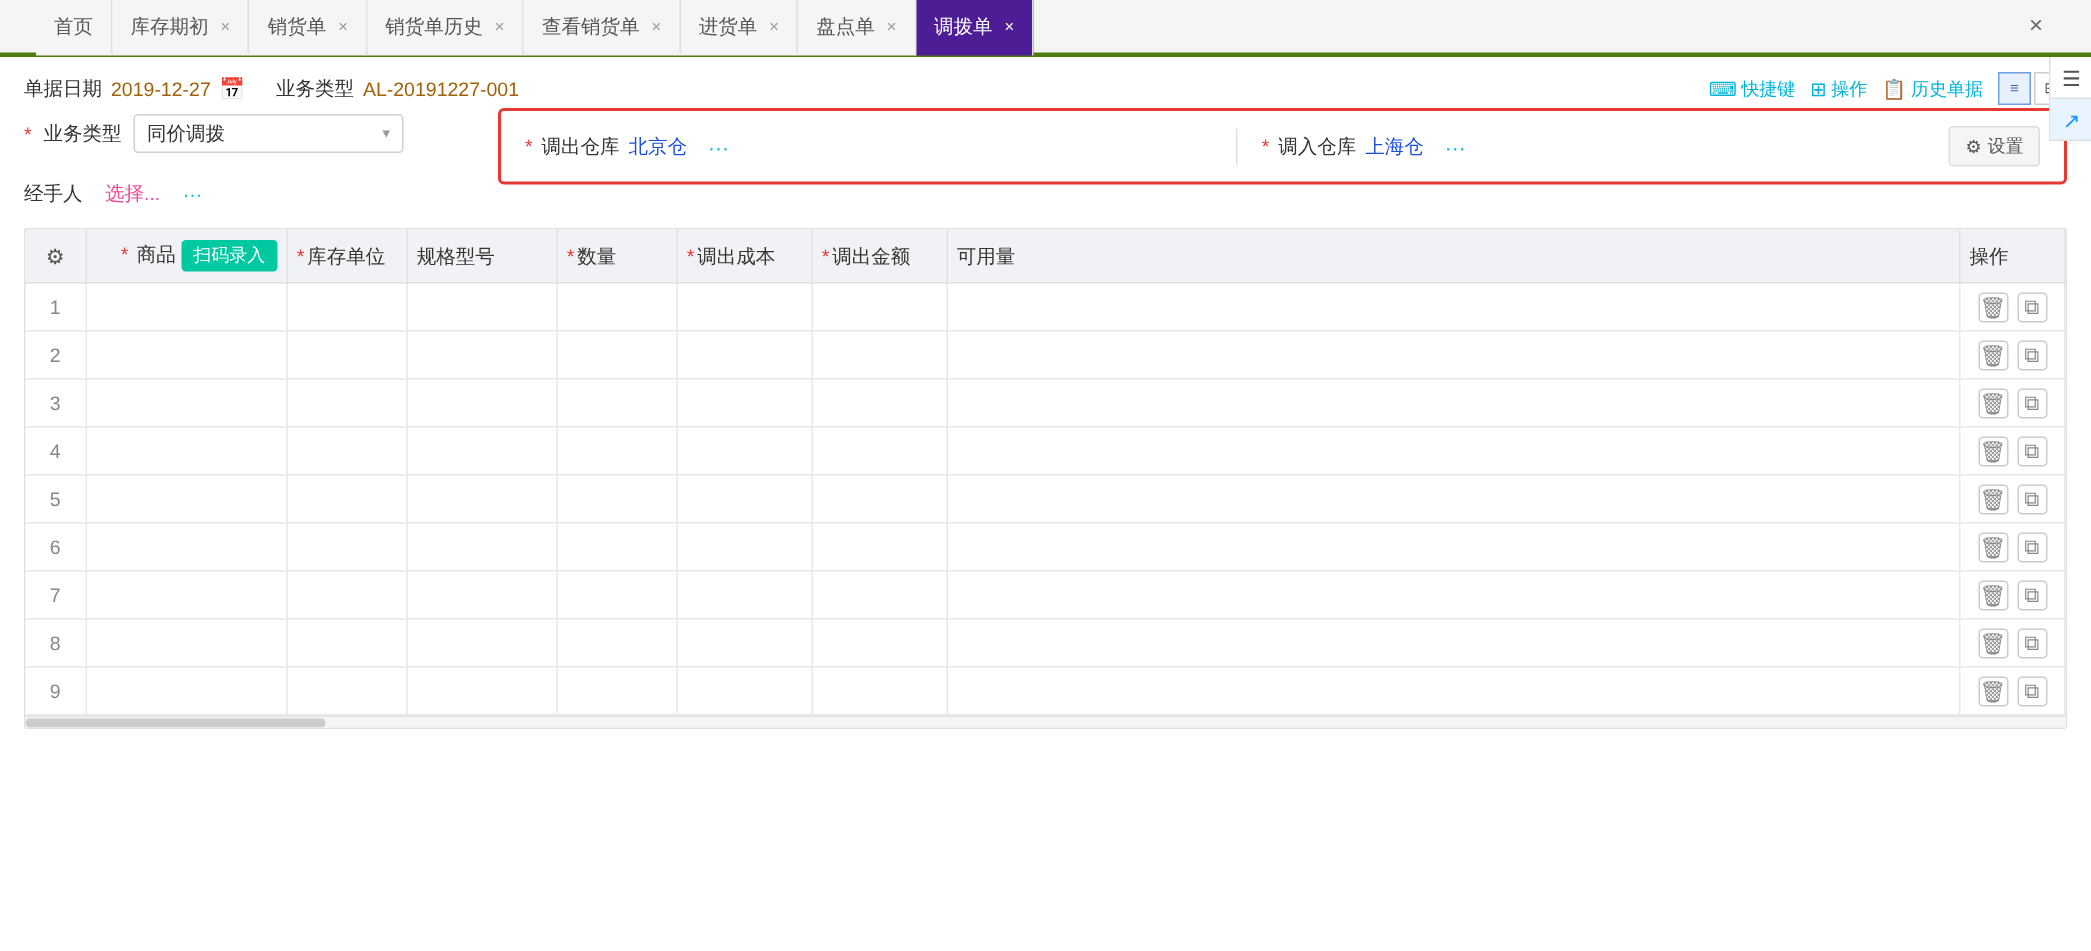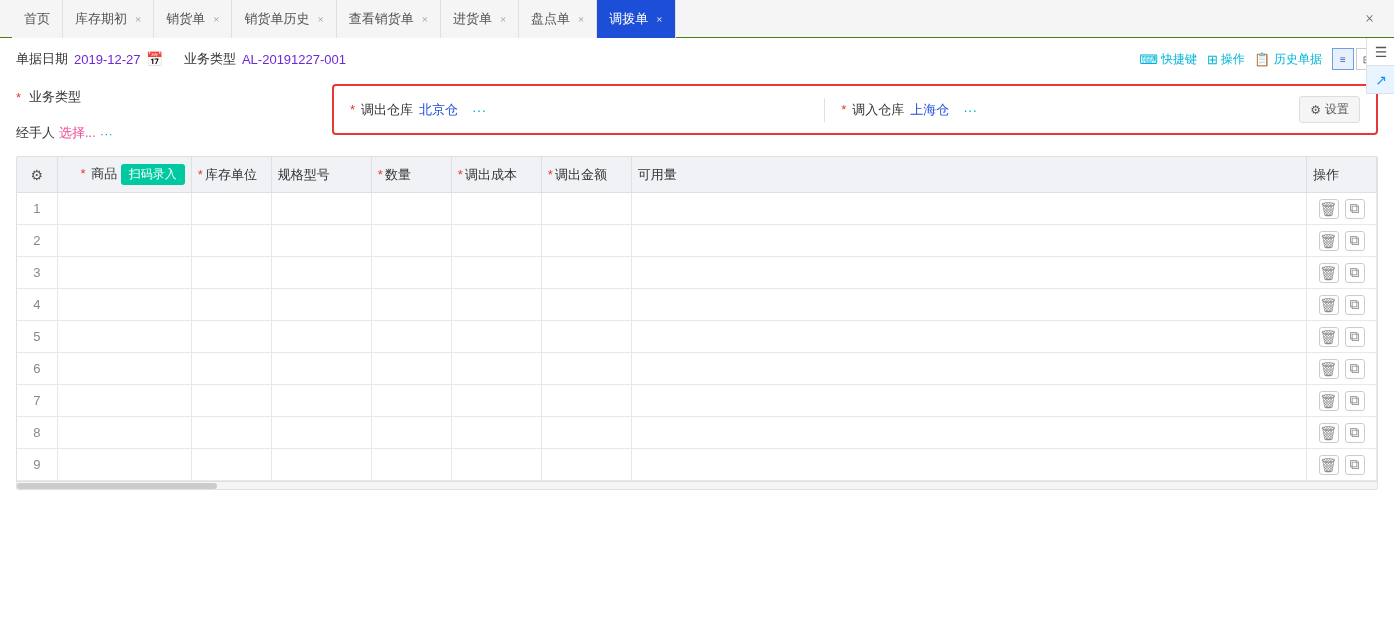--- a/index.html
+++ b/index.html
@@ -2,42 +2,41 @@
 <html><head>
   <meta charset="utf-8">
   <style>
     * { box-sizing: border-box; margin: 0; padding: 0; }
     body { font-family: 'Microsoft YaHei', Arial, sans-serif; font-size: 13px; color: #333; background: #fff; overflow: hidden; }
 
     
     .tab-bar {
       display: flex;
       align-items: center;
-      border-bottom: 1px solid #4d7c0f;
+      border-bottom: 3px solid #4d7c0f;
       background: #f5f5f5;
-      padding: 0 12px;
+      padding: 0 24px;
       height: 38px;
       position: relative;
-      font-family: Liberation Serif, serif;
     }
     .tab-item {
       display: flex;
       align-items: center;
       padding: 0 12px;
       height: 38px;
       cursor: pointer;
       font-size: 13px;
       color: #555;
       border-right: 1px solid #e0e0e0;
       white-space: nowrap;
       background: #f5f5f5;
       gap: 6px;
     }
     .tab-item.active {
-      background: #1d4ed8;
+      background: #4c1d95;
       color: #fff;
       justify-content: center;
     }
     .tab-close {
       font-size: 11px;
       color: #999;
       cursor: pointer;
       margin-left: 2px;
     }
     .tab-item.active .tab-close { color: #fff; }
@@ -53,30 +52,30 @@
     .main-content {
       padding: 10px 16px;
       height: calc(634px - 38px);
       overflow-y: auto;
     }
 
     
     .header-row {
       display: flex;
       align-items: center;
-      margin-bottom: 14px;
+      margin-bottom: 2px;
       gap: 20px;
     }
     .field-group {
       display: flex;
       align-items: center;
       gap: 6px;
     }
     .field-label { color: #333; font-size: 13px; }
-    .field-value { color: #6d28d9; font-size: 13px; }
+    .field-value { color: #a16207; font-size: 13px; }
     .calendar-icon { color: #00c8a0; cursor: pointer; font-size: 14px; }
     .header-right {
       margin-left: auto;
       display: flex;
       align-items: center;
       gap: 10px;
       font-size: 12px;
       color: #00b4d8;
     }
     .header-right-item {
@@ -162,21 +161,21 @@
       min-width: 180px;
       justify-content: space-between;
       cursor: pointer;
       background: #fff;
     }
     .business-select .chevron { color: #999; font-size: 10px; }
 
     .handler-row {
       display: flex;
       align-items: center;
-      gap: 4px;
+      gap: 15px;
       padding: 4px 0;
     }
     .handler-placeholder { color: #ec4899; }
     .handler-dots { color: #00b4d8; cursor: pointer; }
 
     
     .settings-btn {
       display: flex;
       align-items: center;
       gap: 4px;
@@ -389,20 +388,24 @@
     </div>
   </div>
 
   <div class="form-panel">
     <div style="display:flex; gap:16px; align-items:flex-start;">
 
       <div style="min-width:300px; display:flex; flex-direction:column; gap:10px;">
         <div class="business-row">
           <span class="req-star">*</span>
           <span class="field-label">业务类型</span>
+          <div class="business-select">
+            <span>同价调拨</span>
+            <span class="chevron">▾</span>
+          </div>
         </div>
         <div class="handler-row">
           <span class="field-label">经手人</span>
           <span class="handler-placeholder">选择...</span>
           <span class="handler-dots">···</span>
         </div>
       </div>
 
       <div class="warehouse-box">
         <div class="warehouse-item">

